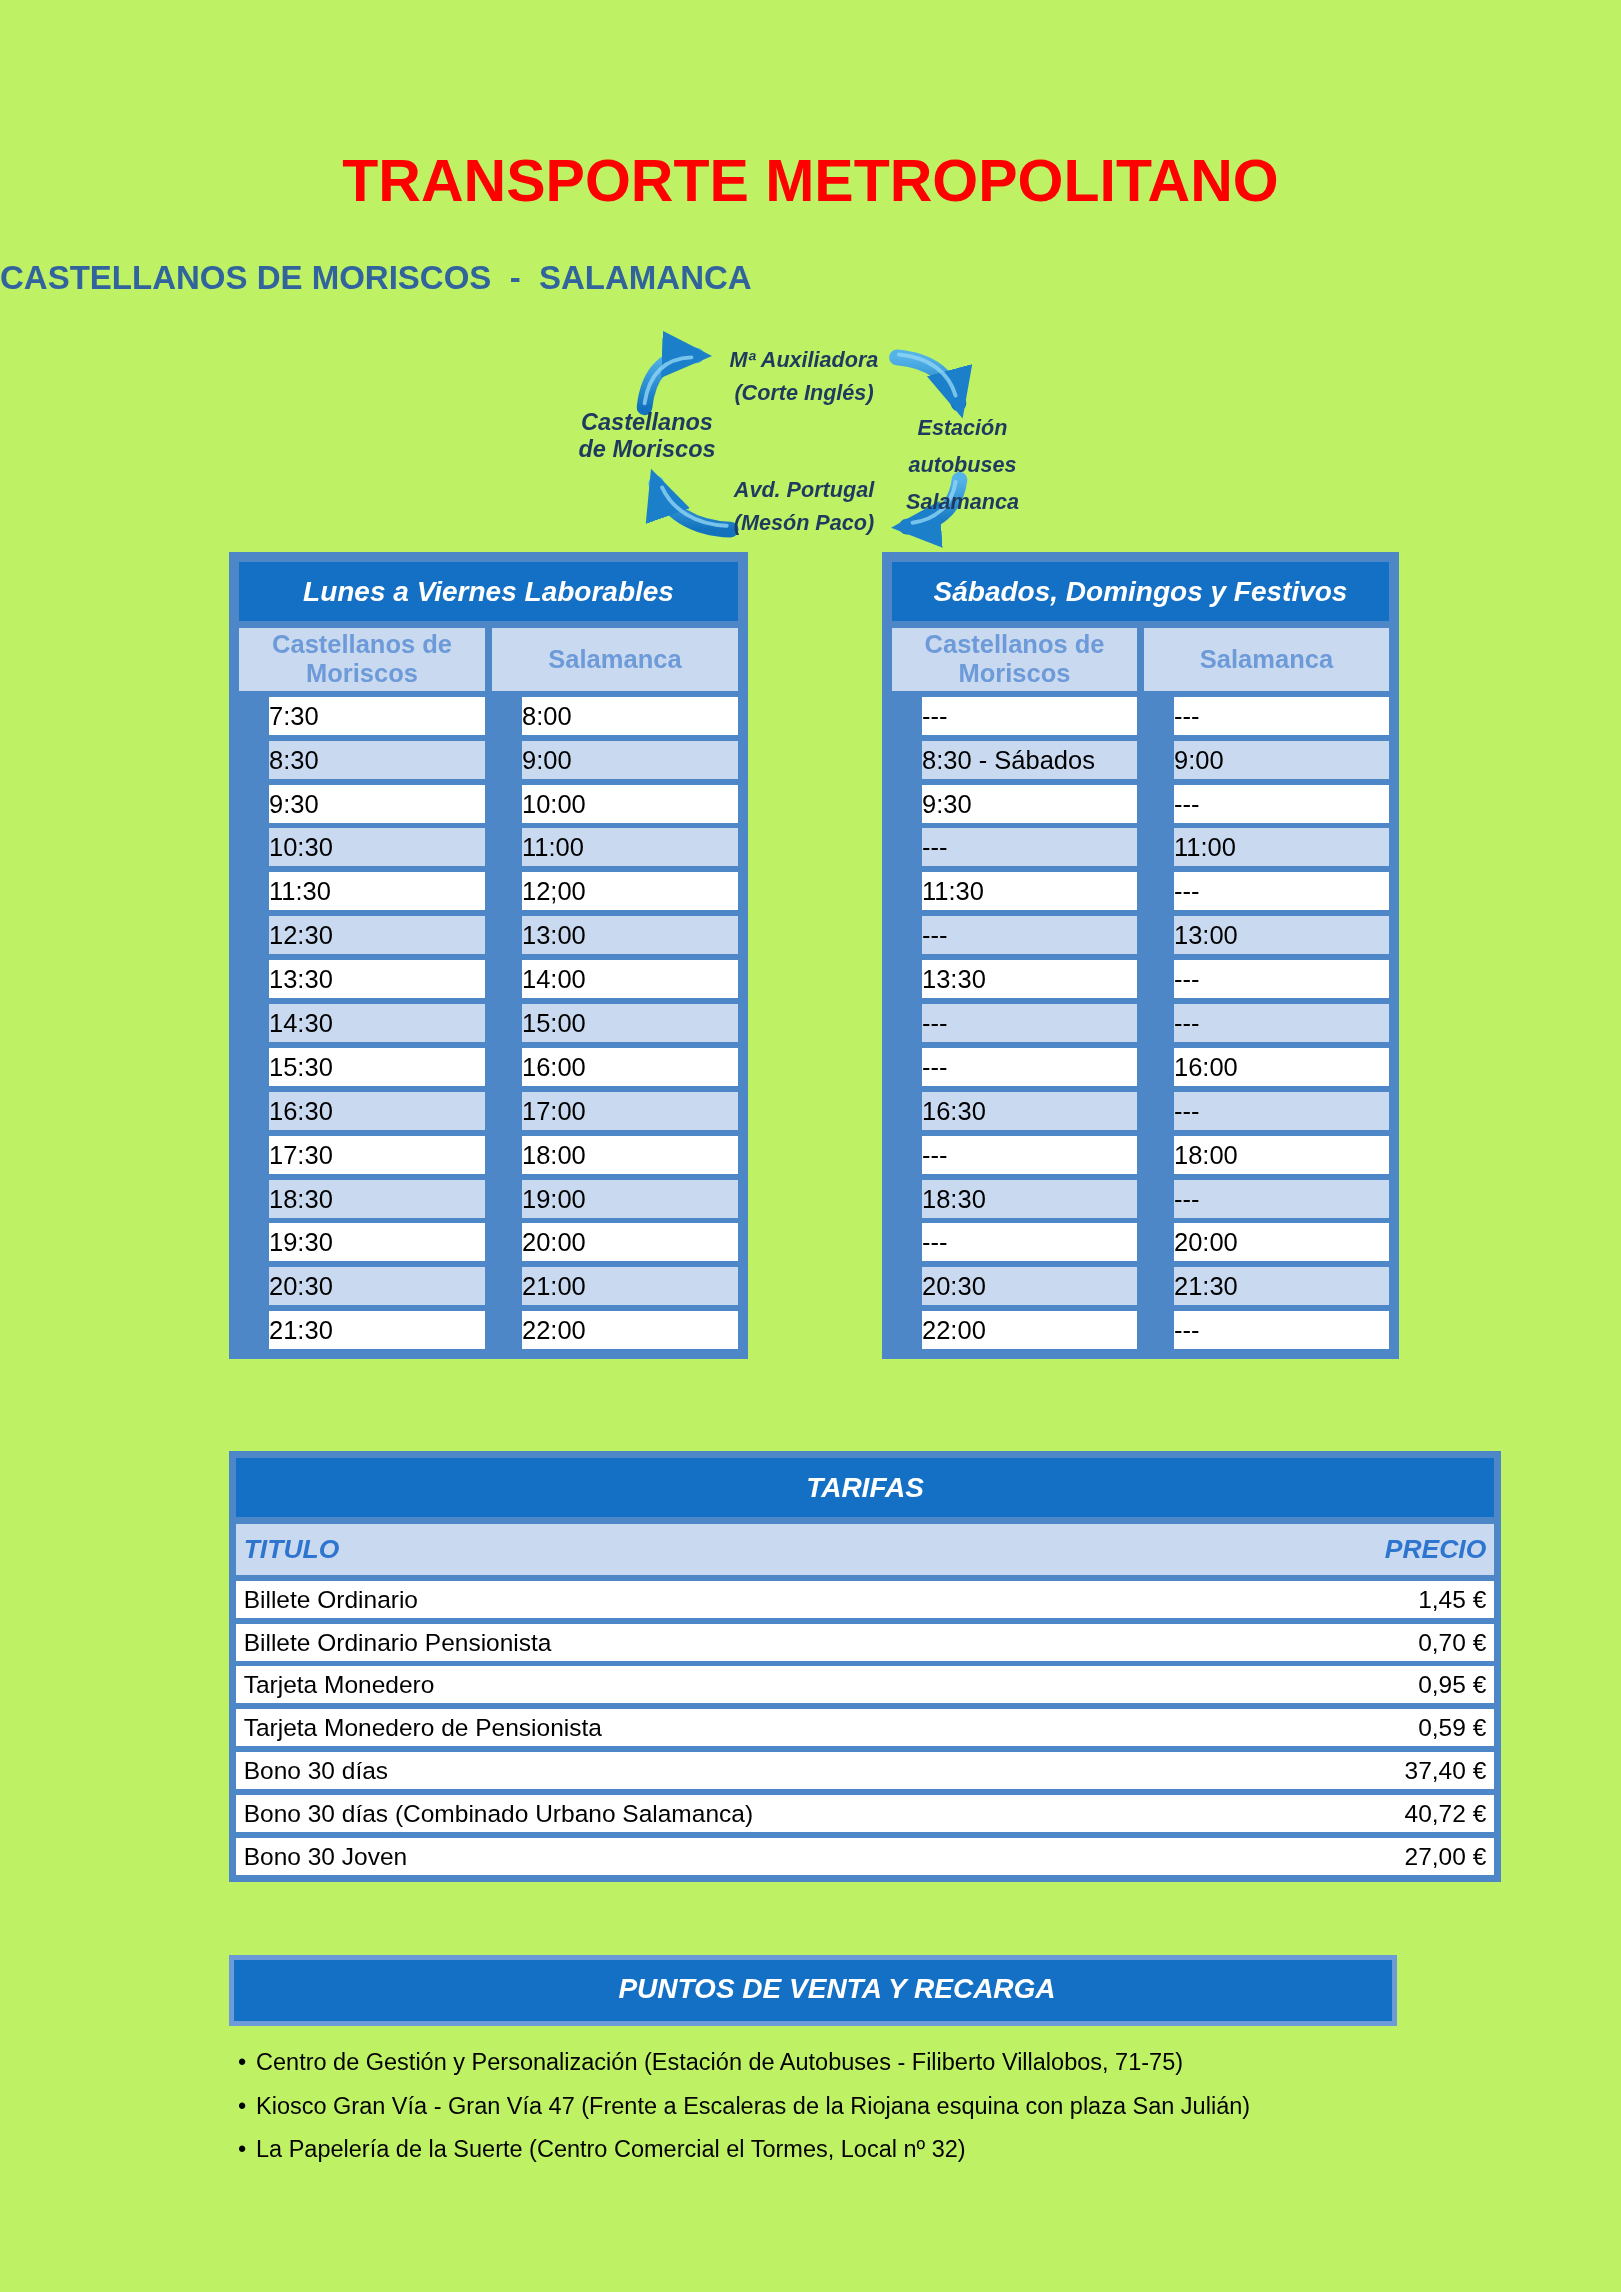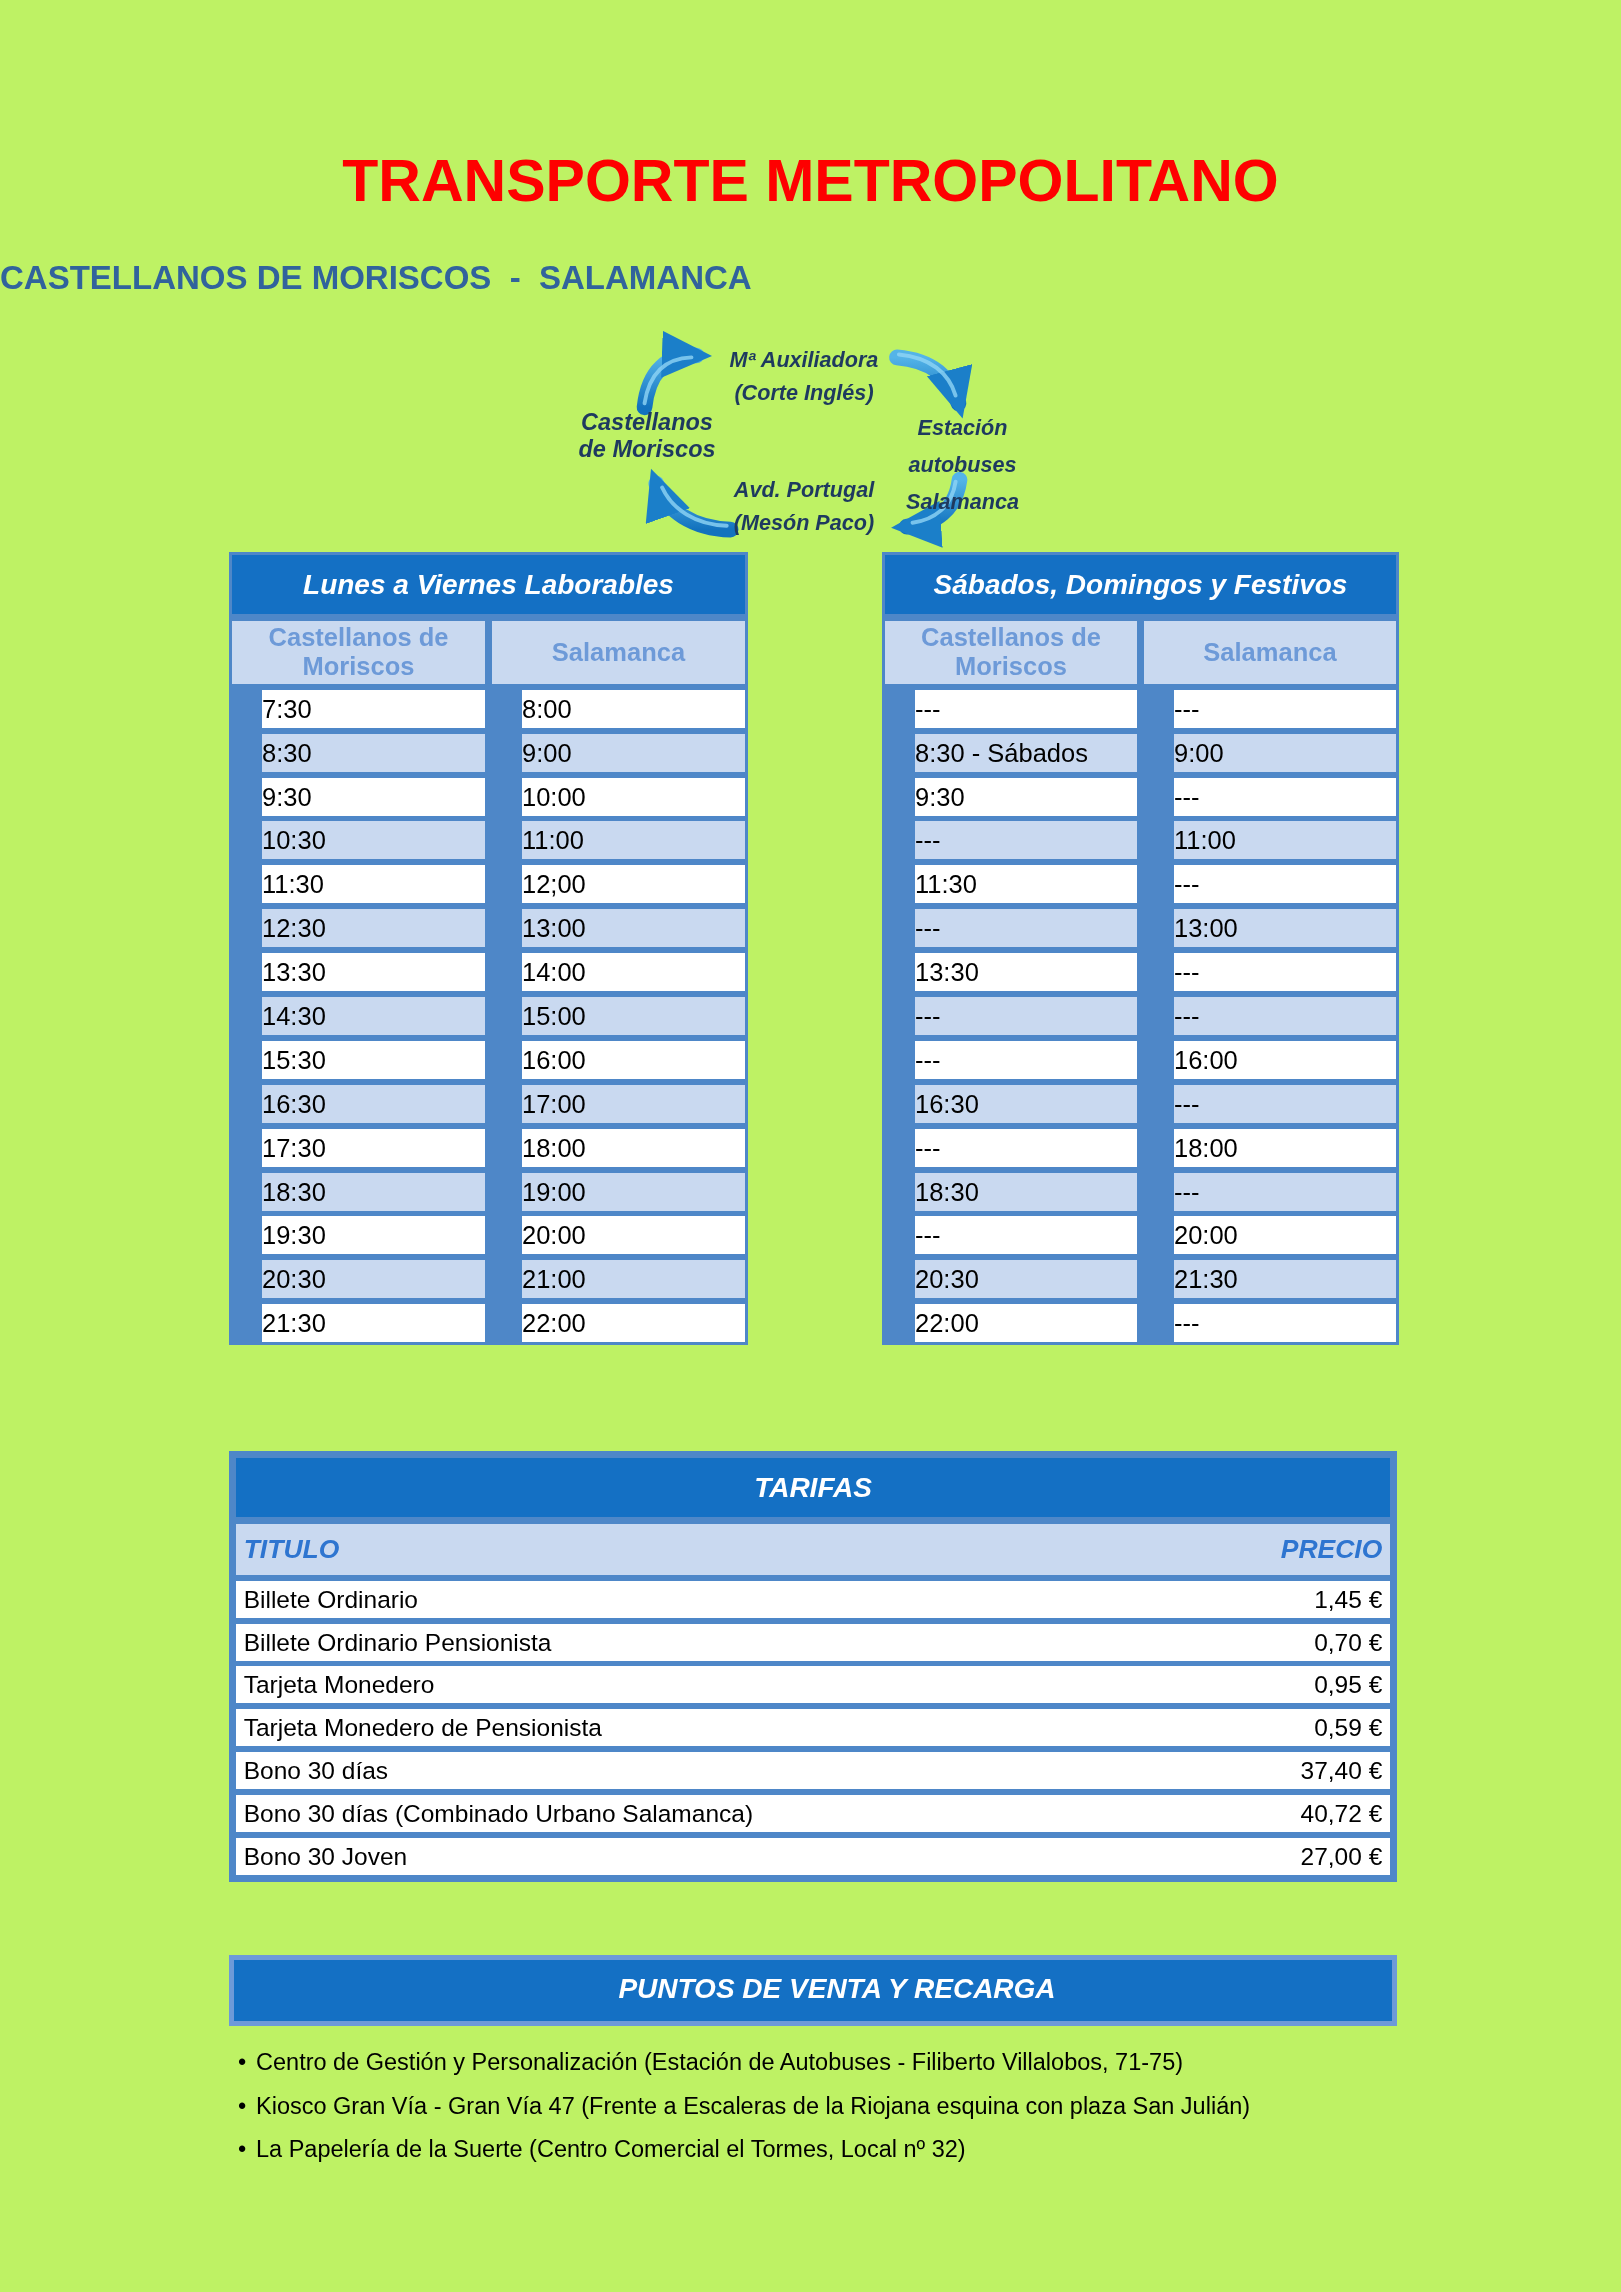--- a/index.html
+++ b/index.html
@@ -16,36 +16,36 @@
   .diagram{position:absolute;left:544px;top:331px;width:608px;height:225px;}
   .d-arrows{position:absolute;left:0;top:0;width:608px;height:225px;}
   .d-label{position:absolute;text-align:center;color:#1e3a5f;font-weight:bold;
            font-style:italic;font-size:21.6px;}
   .d-origin{left:0;top:78px;width:206px;line-height:27.4px;font-size:23.5px;}
   .d-top{left:172px;top:11.8px;width:176px;line-height:33px;}
   .d-right{left:323px;top:78px;width:191px;line-height:37px;}
   .d-bottom{left:172px;top:142px;width:176px;line-height:33px;}
 
   
-  .tt{position:absolute;background:#4e87c8;padding:3px;box-sizing:border-box;}
+  .tt{position:absolute;background:#4e87c8;padding:10px;box-sizing:border-box;}
   .tt-left{left:229px;top:552px;width:519px;}
   .tt-right{left:882px;top:552px;width:517px;}
   .tt-title{background:#1470c4;color:#ffffff;font-style:italic;font-weight:bold;
             font-size:28px;height:59px;line-height:59px;text-align:center;}
   .tt-cols{display:flex;gap:6.9px;margin-top:6.9px;}
   .tt-col{flex:1;background:#c9d9f0;color:#6d9ad8;font-weight:bold;font-size:25.5px;
           height:63px;display:flex;flex-direction:column;justify-content:center;
           text-align:center;line-height:29px;}
   .tt-row{display:flex;gap:6.9px;margin-top:5.9px;}
   .tt-cell{flex:1;background:#ffffff;height:38px;line-height:38px;text-align:left;
            font-size:25.5px;color:#000000;margin-left:30px;}
   .tt-row.alt .tt-cell{background:#c9d9f0;}
 
   
-  .tarifas{position:absolute;left:229px;top:1451px;width:1168px;background:#4e87c8;
+  .tarifas{position:absolute;left:229px;top:1451px;width:1272px;background:#4e87c8;
            padding:6.9px;box-sizing:border-box;}
   .tar-cols{display:flex;justify-content:space-between;margin-top:6.9px;background:#c9d9f0;
             height:51px;line-height:51px;padding:0 7.8px;color:#2e75d0;font-weight:bold;
             font-style:italic;font-size:26.5px;}
   .tar-row{display:flex;justify-content:space-between;margin-top:5.9px;background:#ffffff;
            height:37px;line-height:37px;padding:0 7.8px;font-size:24.5px;color:#000000;}
 
   
   .puntos-bar{position:absolute;left:229px;top:1955px;width:1168px;height:71px;
               box-sizing:border-box;background:#1470c4;border:5.9px solid #6d9ad8;

